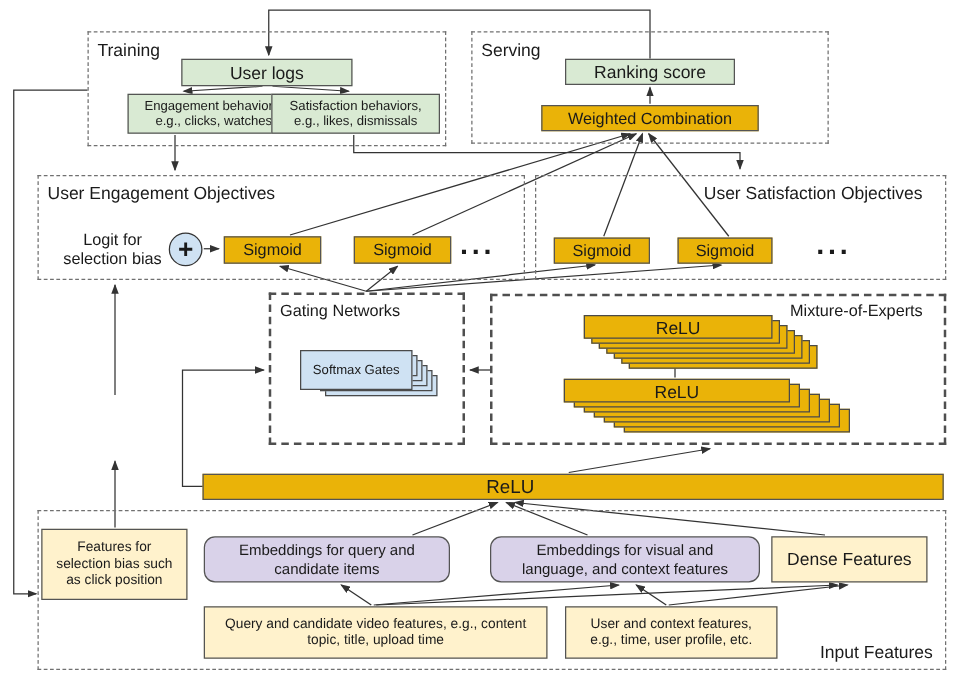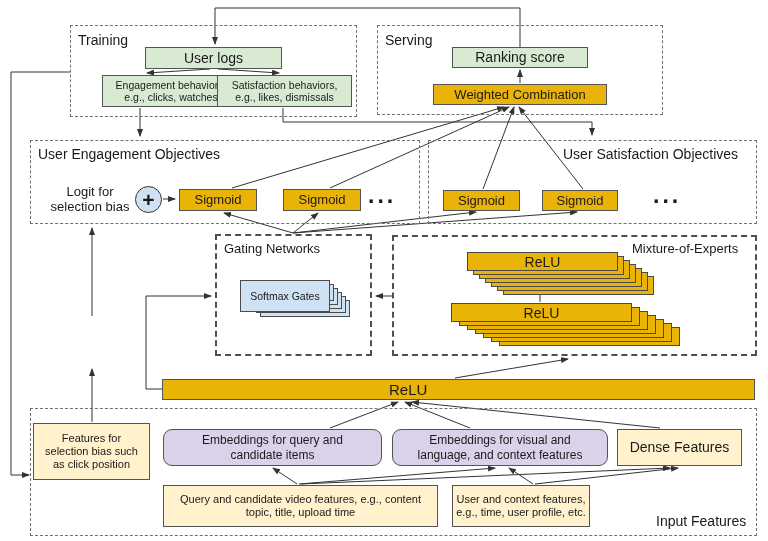--- a/index.html
+++ b/index.html
@@ -177,21 +177,21 @@
   <div class="lbl f14" style="left:656px;top:513px;">Input Features</div>
 
   <div class="box yellow f11" style="left:33px;top:423px;width:117px;height:57px;">
     <span>
       <span class="ctext">Features for</span>
       <span class="ctext">selection bias such</span>
       <span class="ctext">as click position</span>
     </span>
   </div>
 
-  <div class="box purple f12" style="left:163px;top:429px;width:219px;height:37px;">
+  <div class="box purple f12" style="left:163px;top:429px;width:197px;height:37px;">
     <span>
       <span class="ctext">Embeddings for query and</span>
       <span class="ctext">candidate items</span>
     </span>
   </div>
   <div class="box purple f12" style="left:392px;top:429px;width:216px;height:37px;">
     <span>
       <span class="ctext">Embeddings for visual and</span>
       <span class="ctext">language, and context features</span>
     </span>
@@ -199,20 +199,20 @@
   <div class="box yellow f14" style="left:617px;top:429px;width:125px;height:37px;">
     <span>Dense Features</span>
   </div>
 
   <div class="box yellow f11" style="left:163px;top:485px;width:275px;height:42px;">
     <span>
       <span class="ctext">Query and candidate video features, e.g., content</span>
       <span class="ctext">topic, title, upload time</span>
     </span>
   </div>
-  <div class="box yellow f11" style="left:452px;top:485px;width:138px;height:42px;">
+  <div class="box yellow f11" style="left:452px;top:485px;width:170px;height:42px;">
     <span>
       <span class="ctext">User and context features,</span>
       <span class="ctext">e.g., time, user profile, etc.</span>
     </span>
   </div>
 
 </div>
 
 </body></html>

